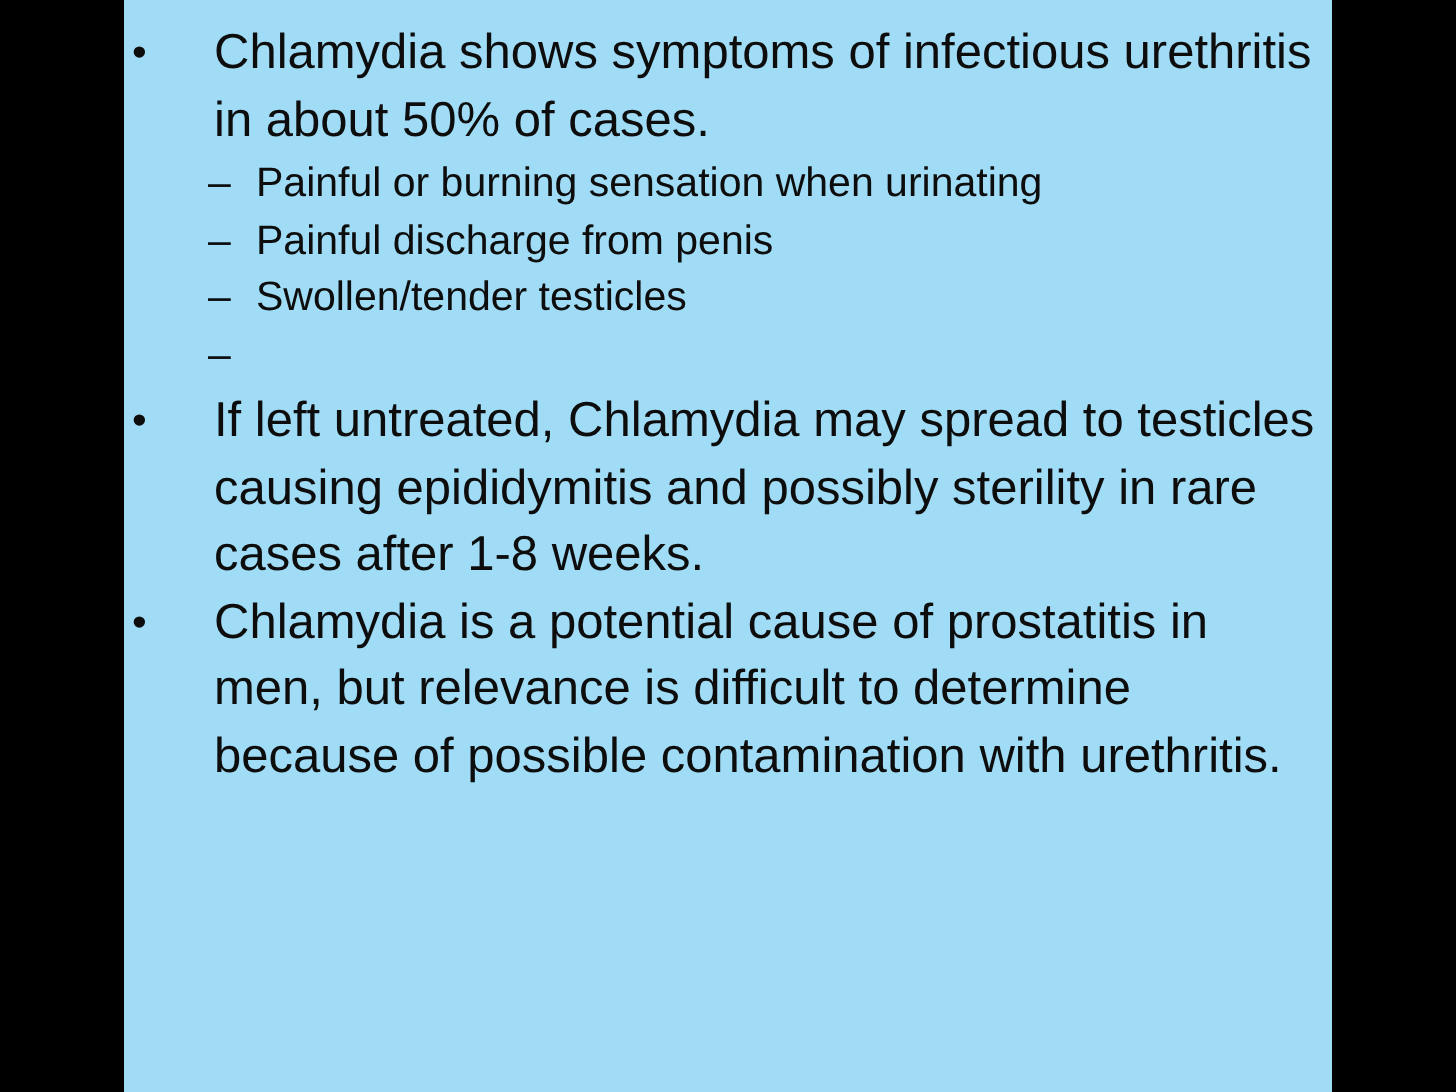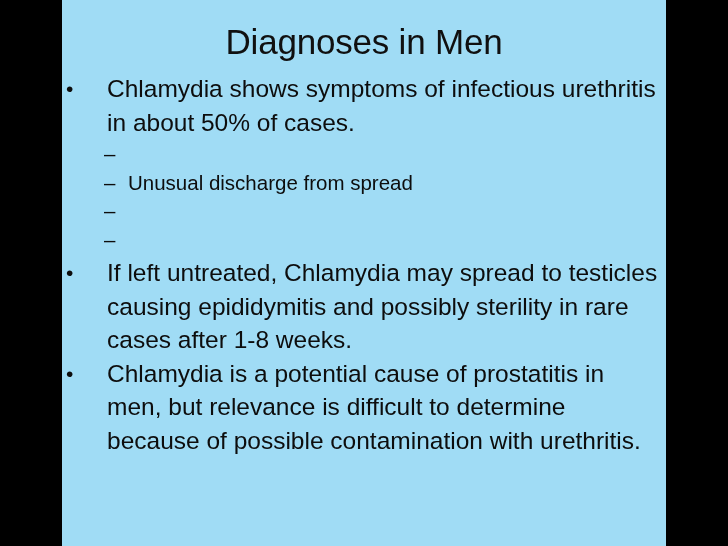--- a/index.html
+++ b/index.html
@@ -112,39 +112,40 @@
 </head>
 <body>
 
 <div class="stage">
 
   <div class="letterbox-left"></div>
   <div class="letterbox-right"></div>
 
   <div class="slide">
 
-    <div class="slide-title">Diagnoses in Men</div>
 
     <div class="body-list">
 
       <div class="bullet-l1">
         <span class="marker">•</span>
         <span class="content">Chlamydia shows symptoms of infectious urethritis in about 50% of cases.</span>
       </div>
 
       <div class="sub-list">
         <div class="bullet-l2">
           <span class="marker">–</span>
+          <span class="content">Painful or burning sensation when urinating</span>
         </div>
         <div class="bullet-l2">
           <span class="marker">–</span>
-          <span class="content">Unusual discharge from spread</span>
+          <span class="content">Painful discharge from penis</span>
         </div>
         <div class="bullet-l2">
           <span class="marker">–</span>
+          <span class="content">Swollen/tender testicles</span>
         </div>
         <div class="bullet-l2">
           <span class="marker">–</span>
         </div>
       </div>
 
       <div class="bullet-l1">
         <span class="marker">•</span>
         <span class="content">If left untreated, Chlamydia may spread to testicles causing epididymitis and possibly sterility in rare cases after 1-8 weeks.</span>
       </div>

